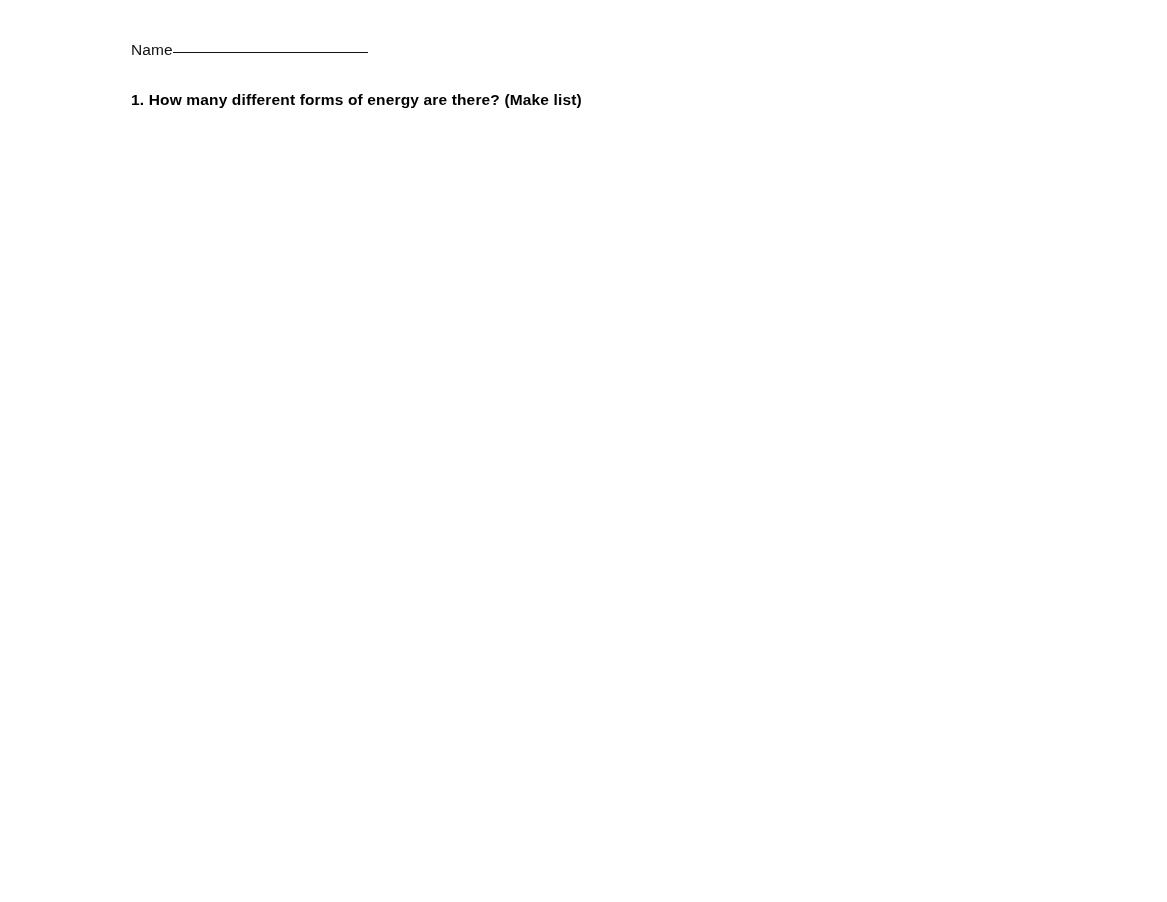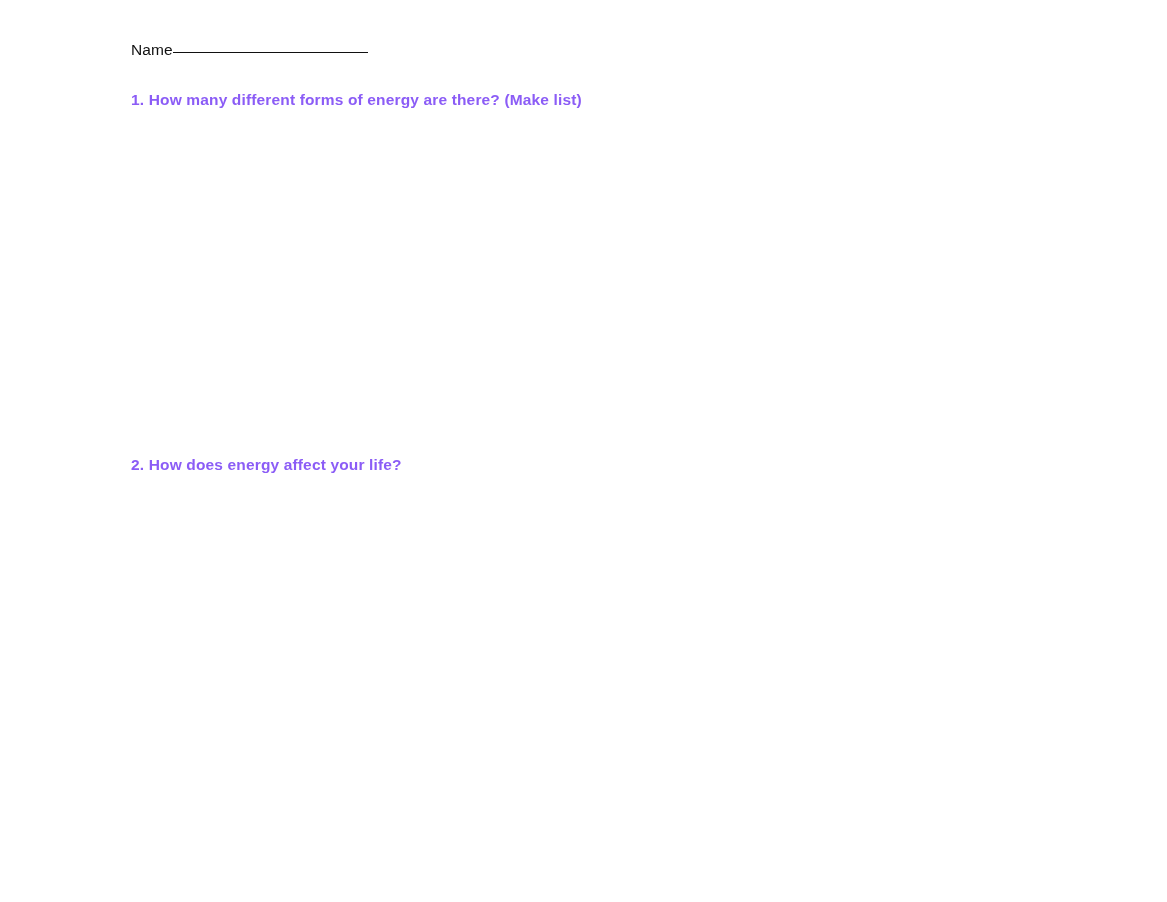--- a/index.html
+++ b/index.html
@@ -44,21 +44,21 @@
     border-bottom: 1.6px solid #111111;
     vertical-align: 2px;
     height: 0;
   }
   .rule-name { width: 354px; }
   .rule-date { width: 195px; }
 
   .question {
     font-size: 15.5px;
     font-weight: bold;
-    color: #8b5cf6;
+    color: #000000;
     letter-spacing: 0.15px;
   }
   .q1 {
     position: absolute;
     left: 131px;
     top: 91px;
   }
   .q2 {
     position: absolute;
     left: 131px;
@@ -79,16 +79,15 @@
 
   <div class="content">
     <div class="field-line">
       <span class="label">Name</span><span class="rule rule-date"></span>
     </div>
   </div>
 
   <div class="question q1">1. How many different forms of energy are there? (Make list)</div>
   <div class="answer-space answer-space-1"></div>
 
-  <div class="question q2">2. How does energy affect your life?</div>
   <div class="answer-space answer-space-2"></div>
 
 </div>
 
 </body></html>

